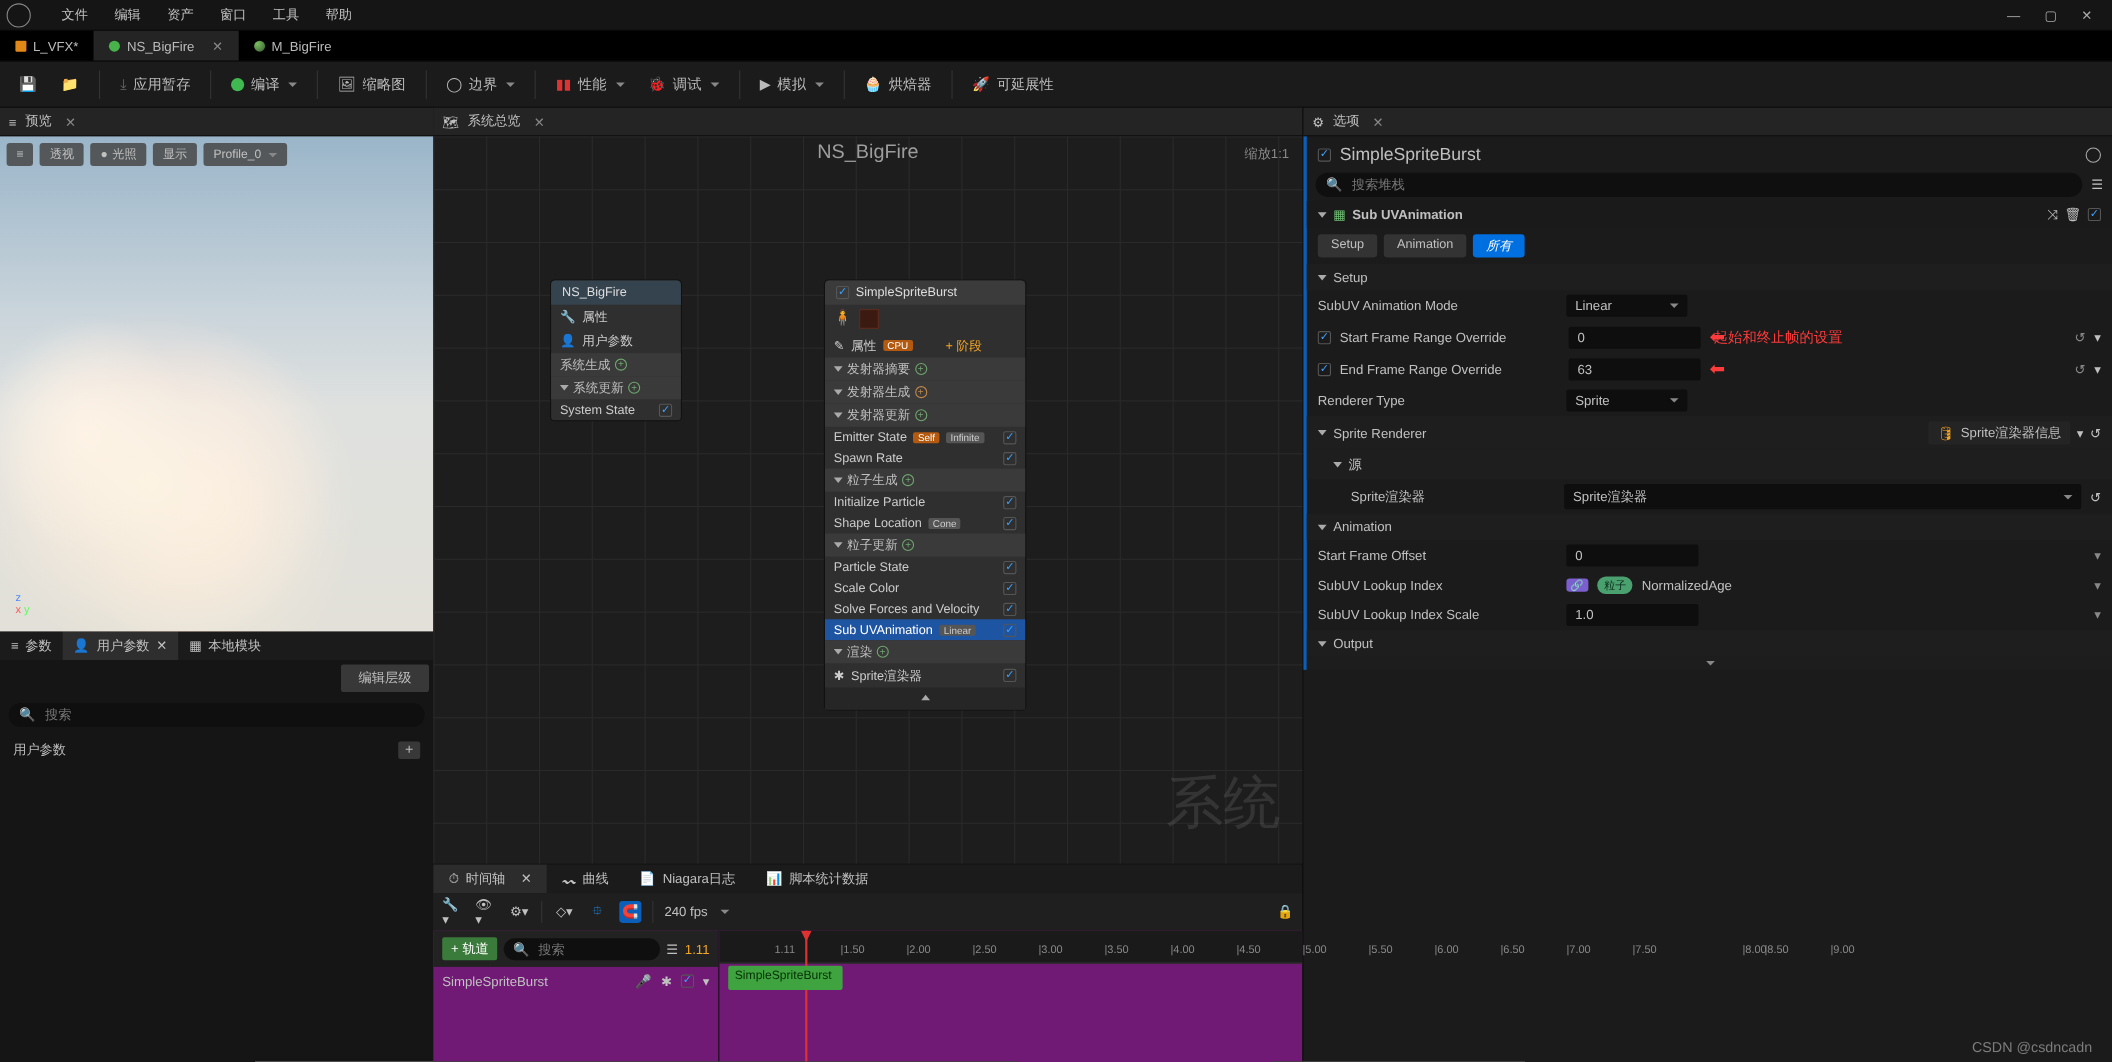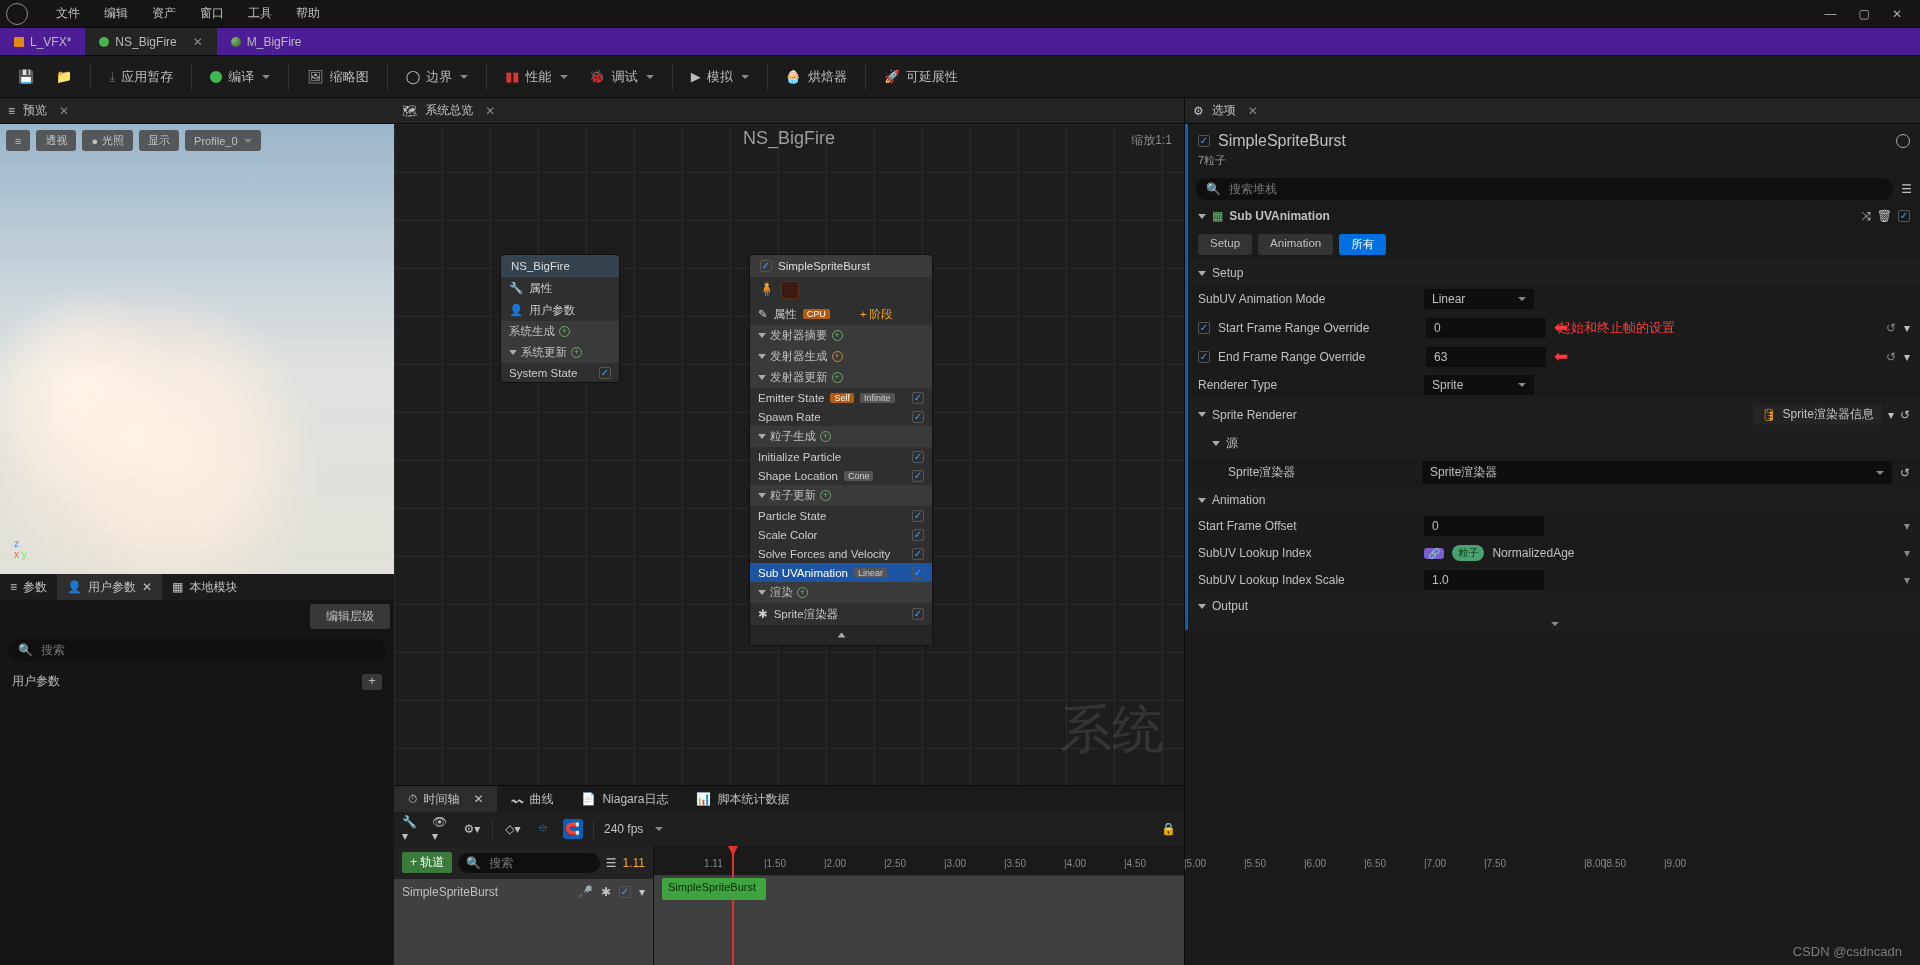--- a/index.html
+++ b/index.html
@@ -29,21 +29,21 @@
     font-family: "Segoe UI", Tahoma, Arial, sans-serif; font-size: 12px;
   }
   .menubar {
     display: flex; align-items: center; height: 28px; padding: 0 6px;
     background: var(--bg-main); border-bottom: 1px solid var(--border);
   }
   .logo { width: 22px; height: 22px; margin-right: 16px;
     border-radius: 50%; border: 1.5px solid #888; position: relative; }
   .menu-item { padding: 4px 12px; cursor: default; }
   .win-controls { margin-left: auto; display: flex; gap: 22px; padding-right: 12px; color:#aaa;}
-  .tabs-bar { display: flex; align-items: center; height: 28px; background:#4c1d95; border-bottom:1px solid var(--border);}
+  .tabs-bar { display: flex; align-items: center; height: 28px; background:#000000; border-bottom:1px solid var(--border);}
   .tab { display:flex; align-items:center; gap:6px; padding:0 14px; height:100%; color:#bbb;}
   .tab.active { background: var(--bg-tab); }
   .tab-close { color:#888; font-size:12px; margin-left:10px;}
   .tab-icon { width:10px; height:10px; }
   .ico-orange { background:#e28817; border-radius:1px;}
   .ico-cascade { width:10px;height:10px; background:#49b34b; border-radius:50%;}
   .ico-mat { width:10px;height:10px; border-radius:50%; background:radial-gradient(circle at 30% 30%,#7bbf62,#345a2e);}
   
   .toolbar { display:flex; align-items:center; height:42px; padding:0 10px; gap:6px; background:var(--bg-panel); border-bottom:1px solid var(--border);}
   .toolbar .tb { display:flex; align-items:center; gap:6px; padding:6px 8px; border-radius:2px; color:#bbb; font-size:13px;}
@@ -106,21 +106,21 @@
   .row-selected { background: var(--selected) !important; color:#fff;}
 
   
   .bottom { height:180px; display:flex; border-top:1px solid var(--border);}
   .timeline { width:100%; display:flex; flex-direction:column;}
   .tl-tabs { display:flex; height:26px; background:#1b1b1b;}
   .tl-tab { padding:5px 14px; display:flex; gap:6px; align-items:center;}
   .tl-tab.active{ background:#2c2c2c;}
   .tl-toolbar { display:flex; align-items:center; height:34px; gap:10px; padding:0 8px; background:#1f1f1f;}
   .tl-ico { width:20px;height:20px;border-radius:2px;display:flex;align-items:center;justify-content:center;}
-  .tl-body { flex:1; display:flex; background:#404040;}
+  .tl-body { flex:1; display:flex; background:#701a75;}
   .tl-left { width:260px; border-right:1px solid #111; display:flex; flex-direction:column;}
   .tl-track-head { display:flex; align-items:center; gap:6px; padding:6px 8px; background:#222;}
   .tl-track-row { display:flex; align-items:center; padding:6px 8px; gap:8px;}
   .tl-right { flex:1; position:relative;}
   .ruler { height:30px; border-bottom:1px solid #333; position:relative; background:#1a1a1a;}
   .tick { position:absolute; top:12px; font-size:10px; color:#888;}
   .clip { position:absolute; left:8px; top:32px; height:22px; background:#3fa33f; color:#063006; font-size:11px; padding:3px 6px; border-radius:2px; white-space:nowrap; overflow:hidden; width:104px;}
   .playhead { position:absolute; top:0; bottom:0; width:2px; background:#e03131; left:78px;}
   .playhead::before{content:""; position:absolute; top:0; left:-4px; width:10px; height:10px; background:#e03131; clip-path:polygon(0 0,100% 0,50% 100%);}
   .tl-footer { padding:6px 10px; color:#aaa;}
@@ -128,21 +128,21 @@
   
   .details { flex:1; display:flex; flex-direction:column; background:var(--bg-panel);}
   .dt-head { display:flex; align-items:center; gap:8px; padding:8px 10px 3px;}
   .dt-title{font-size:16px;}
   .dt-sub{ padding:0 10px 6px; color:#999; font-size:11px;}
   .dt-search { display:flex; align-items:center; gap:8px; margin:4px 8px;}
   .dt-search .search{flex:1; margin:0;}
   .section-title { display:flex; align-items:center; gap:6px; padding:5px 10px; background:#1a1a1a;}
   .section-title .end { margin-left:auto; display:flex; gap:6px; align-items:center;}
   .btn-tab { padding:3px 12px; border-radius:3px; background:#333; font-size:11.5px;}
-  .btn-tab.active { background: var(--accent-blue); color:#fff;}
+  .btn-tab.active { background: var(--accent-blue); color:#fff;font-style:italic;}
   .row-buttons { display:flex; gap:6px; padding:6px 10px;}
   .prop-row { display:flex; align-items:center; padding:4px 10px; gap:8px; min-height:26px;}
   .prop-label { flex:0 0 218px;}
   .prop-val { background:#0e0e0e; padding:3px 8px; border-radius:2px; min-width:120px; display:flex; align-items:center; gap:6px;}
   .select { background:#0e0e0e; padding:3px 8px; border-radius:2px; display:flex; align-items:center; justify-content:space-between; min-width:110px;}
   .group-head { display:flex; align-items:center; gap:6px; padding:5px 10px; background:#1e1e1e;}
   .red-arrow { color:#ff3b3b; font-size:17px;}
   .red-text{ color:#ff3b3b; font-size:13px;}
   .reset { margin-left:auto; color:#888;}
   .chip { font-size:10px; padding:1px 6px; border-radius:8px; background:#4aa06f; color:#0a2a17;}
@@ -522,21 +522,20 @@
     </div>
     <div class="details">
       <div style="display:flex;">
        <div class="blue-accent"></div>
        <div style="flex:1;">
         <div class="dt-head">
           <span class="chk on"></span>
           <span class="dt-title">SimpleSpriteBurst</span>
           <span style="margin-left:auto;" class="gear-icon"></span>
         </div>
-        <div class="dt-sub">7粒子</div>
         <div class="dt-search">
           <div class="search">
                 <span>🔍</span>
                 <input placeholder="搜索堆栈" style="">
               </div>
           <span>☰</span>
         </div>
 
         <div class="section-title">
           <span class="arrow down"></span>

